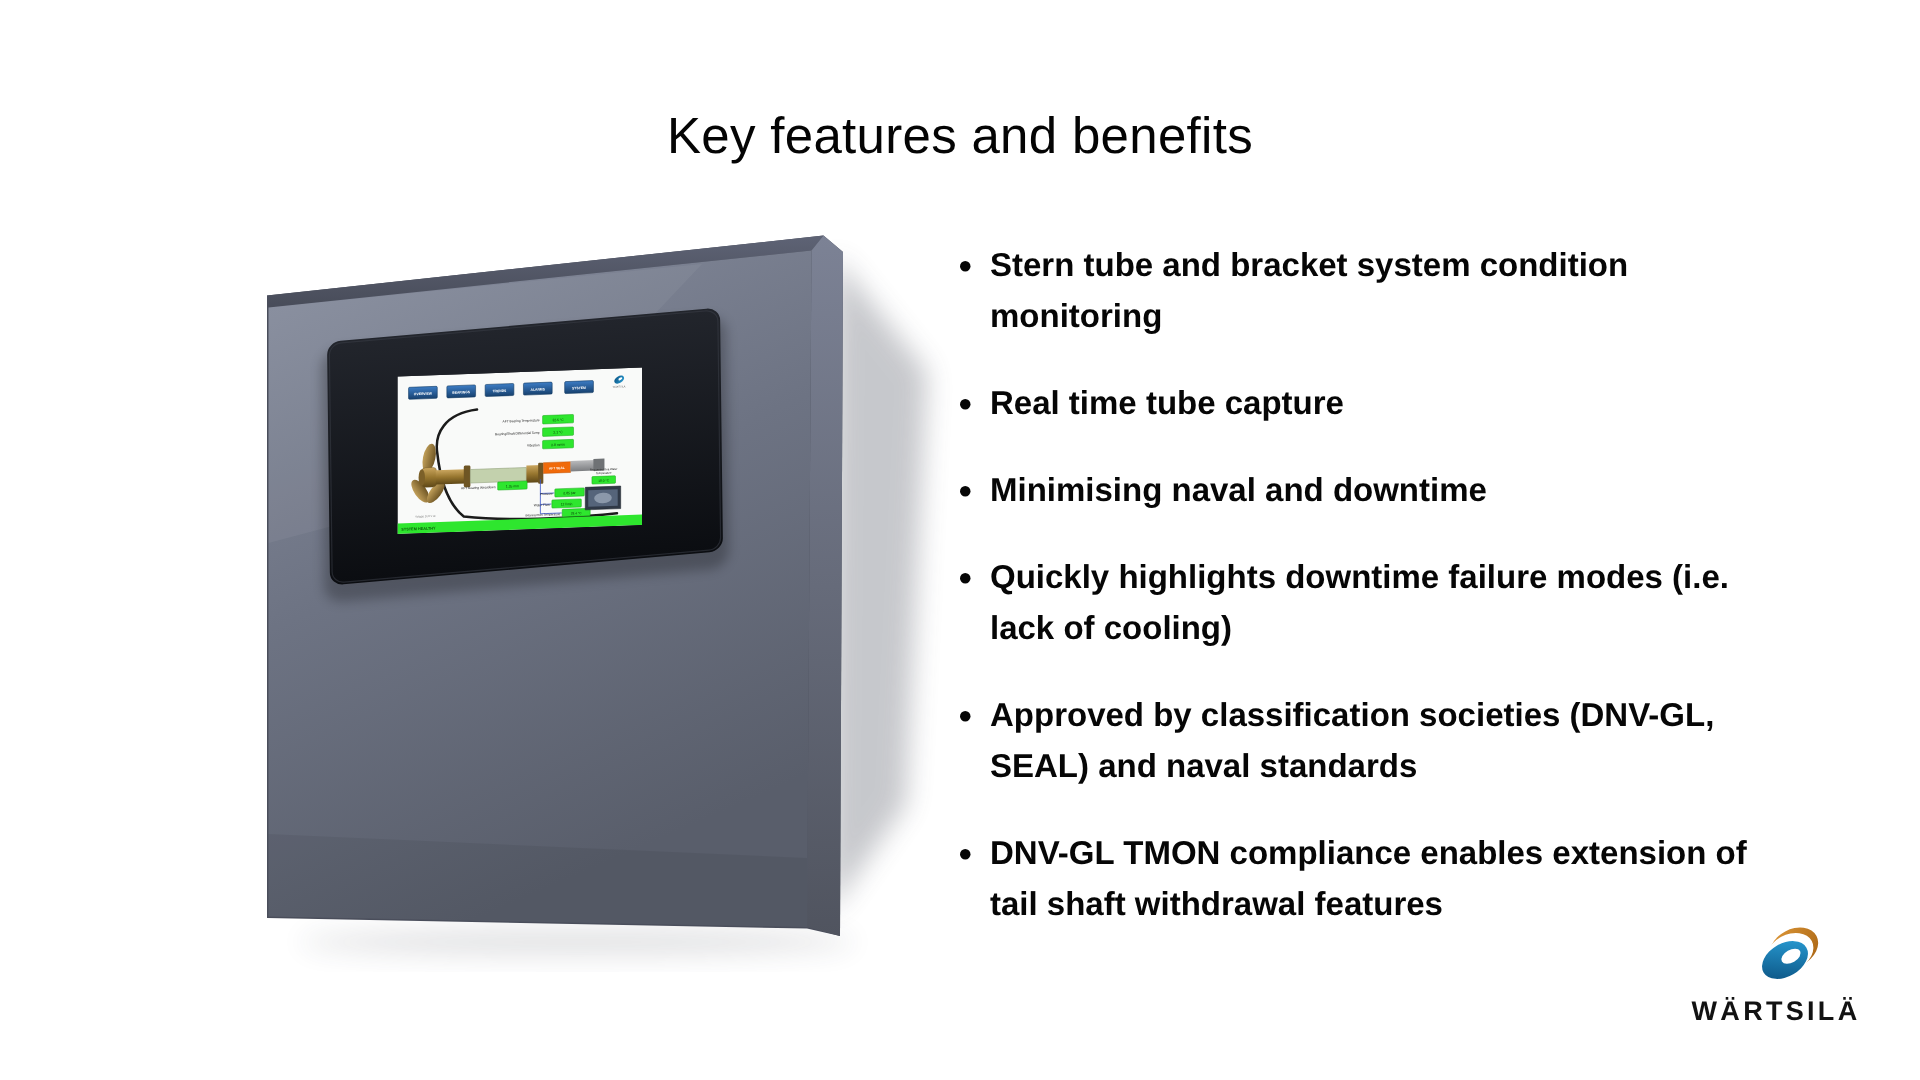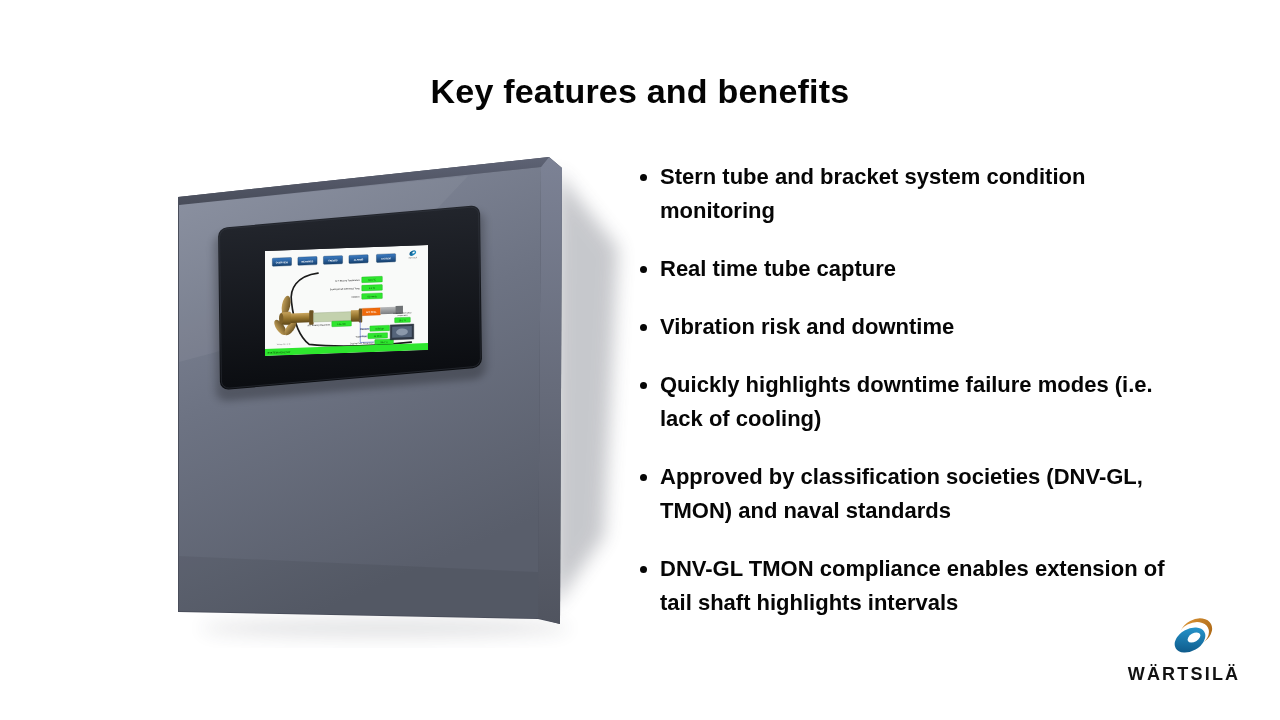--- a/index.html
+++ b/index.html
@@ -3,21 +3,21 @@
 <meta charset="utf-8">
 <style>
   * { margin:0; padding:0; box-sizing:border-box; }
   html,body { width:1280px; height:720px; }
   body {
     position:relative; width:1280px; height:720px; overflow:hidden;
     background:#ffffff; font-family:"Liberation Sans", sans-serif; color:#000;
   }
   .slide-title {
     position:absolute; top:72px; left:0; width:1280px;
-    text-align:center; font-size:34px; font-weight:bold; color:#040404;
+    text-align:center; font-size:34px; font-weight:normal; color:#040404;
     letter-spacing:0.2px;
   }
   .bullets {
     position:absolute; left:636px; top:160px; width:540px;
     list-style:disc outside; padding-left:24px;
     font-size:22px; font-weight:bold; line-height:34px; color:#060606;
   }
   .bullets li { margin-bottom:24px; }
   .device-svg { position:absolute; left:0; top:0; width:1280px; height:720px; pointer-events:none; }
   svg text { font-family:"Liberation Sans", sans-serif; }
@@ -29,24 +29,24 @@
   }
 </style>
 </head>
 <body>
 
 <h1 class="slide-title">Key features and benefits</h1>
 
 <ul class="bullets">
   <li><span>Stern tube and bracket system condition monitoring</span></li>
   <li><span>Real time tube capture</span></li>
-  <li><span>Vibration risk and downtime</span></li>
+  <li><span>Minimising naval and downtime</span></li>
   <li><span>Quickly highlights downtime failure modes (i.e. lack of cooling)</span></li>
-  <li><span>Approved by classification societies (DNV-GL, TMON) and naval standards</span></li>
-  <li><span>DNV-GL TMON compliance enables extension of tail shaft highlights intervals</span></li>
+  <li><span>Approved by classification societies (DNV-GL, SEAL) and naval standards</span></li>
+  <li><span>DNV-GL TMON compliance enables extension of tail shaft withdrawal features</span></li>
 </ul>
 
 <svg class="device-svg" viewBox="0 0 1280 720">
   <defs>
     <linearGradient id="frontGrad" x1="0" y1="0" x2="0.35" y2="1">
       <stop offset="0" stop-color="#878d9e"></stop>
       <stop offset="0.5" stop-color="#6d7383"></stop>
       <stop offset="1" stop-color="#595e6b"></stop>
     </linearGradient>
     <linearGradient id="sideGrad" x1="0" y1="0" x2="0" y2="1">

